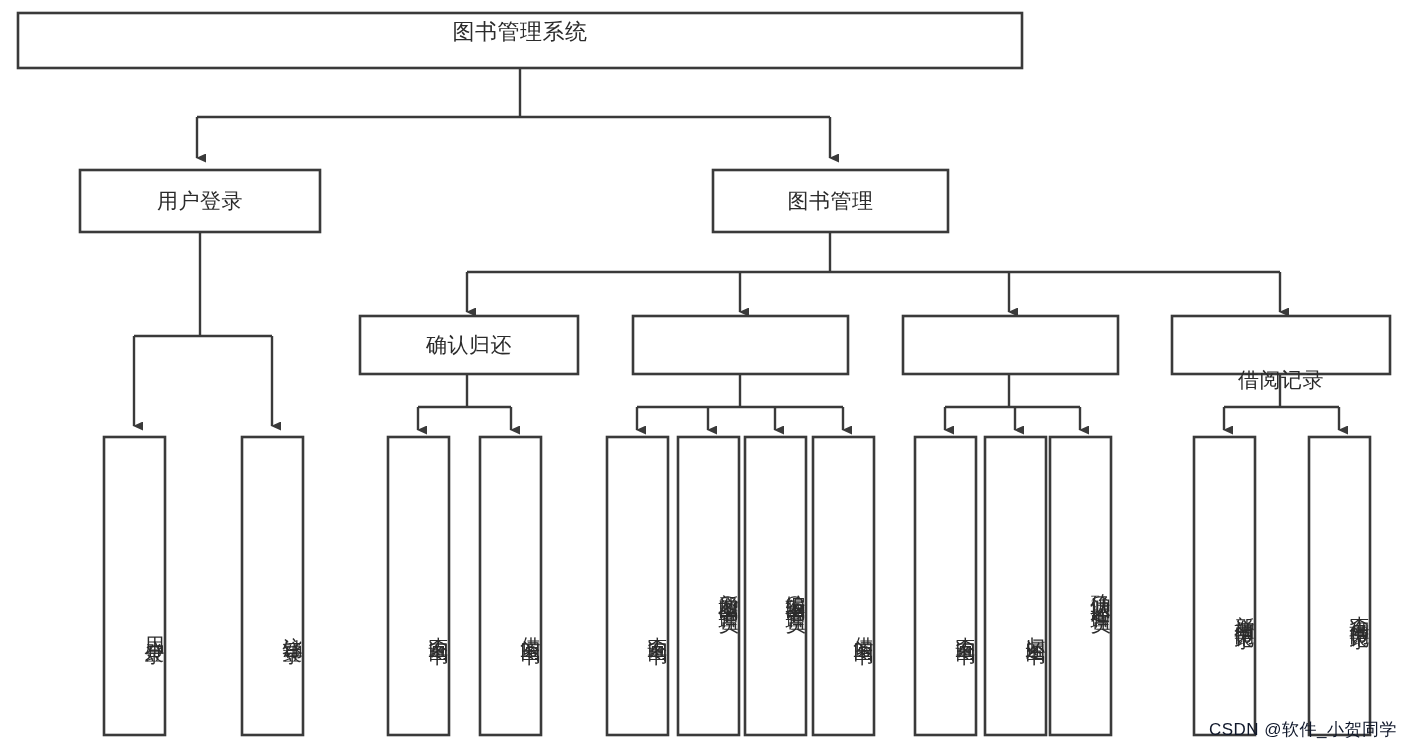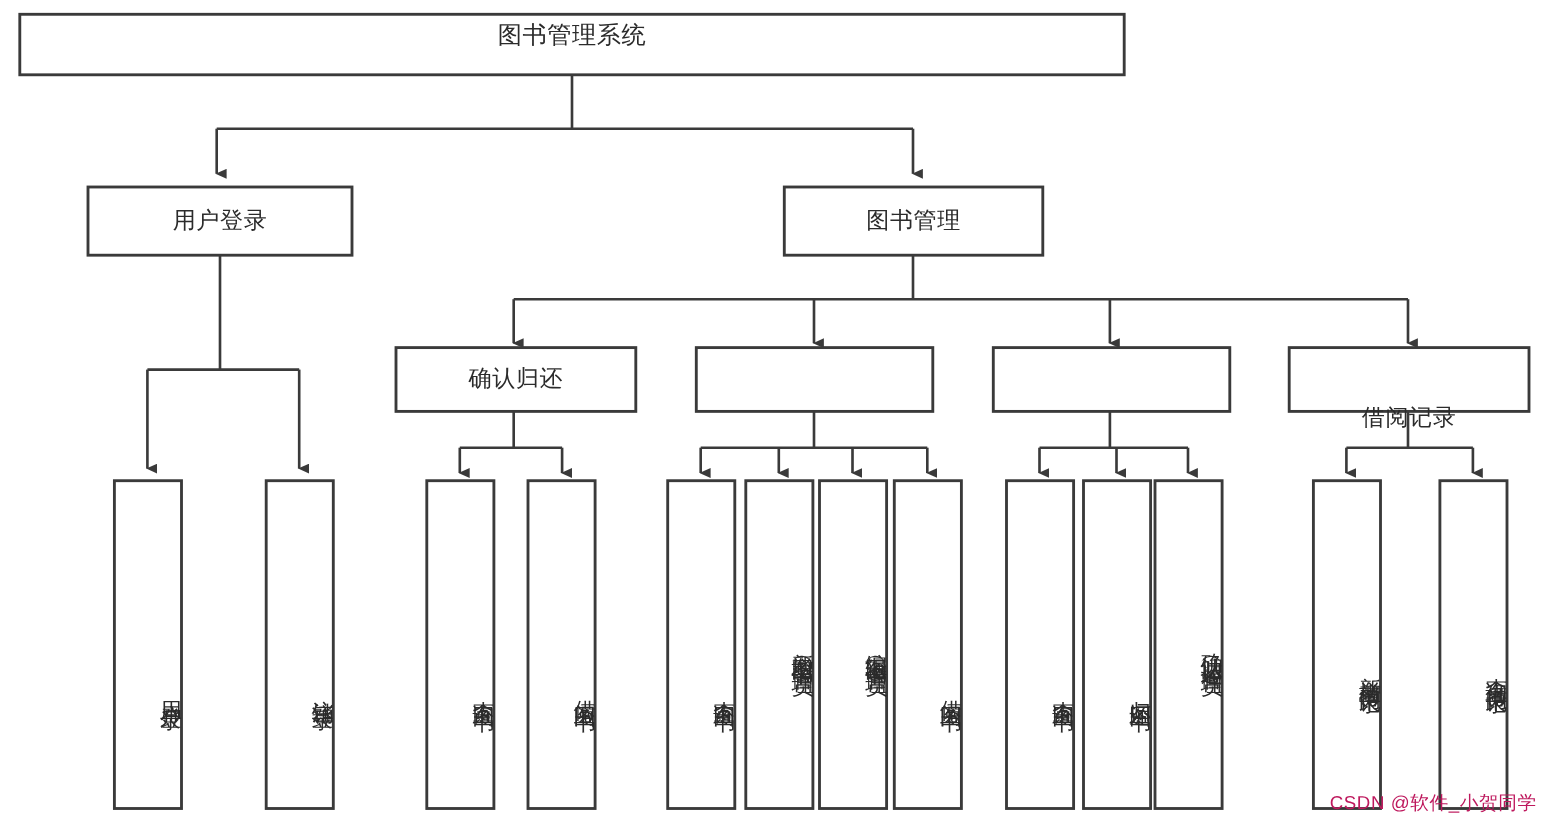--- a/index.html
+++ b/index.html
@@ -50,21 +50,21 @@
     align-items: flex-start;
     justify-content: center;
     padding-top: 10px;
     box-sizing: border-box;
   }
   .watermark {
     position: absolute;
     right: 8px;
     bottom: 6px;
     font-size: 17px;
-    color: #be185d;
+    color: #0f172a;
     letter-spacing: 0.5px;
     white-space: nowrap;
   }
 </style>
 </head>
 <body>
 
 <div id="canvas">
 
   <svg id="diagram-svg" viewBox="0 0 1405 747" xmlns="http://www.w3.org/2000/svg">

